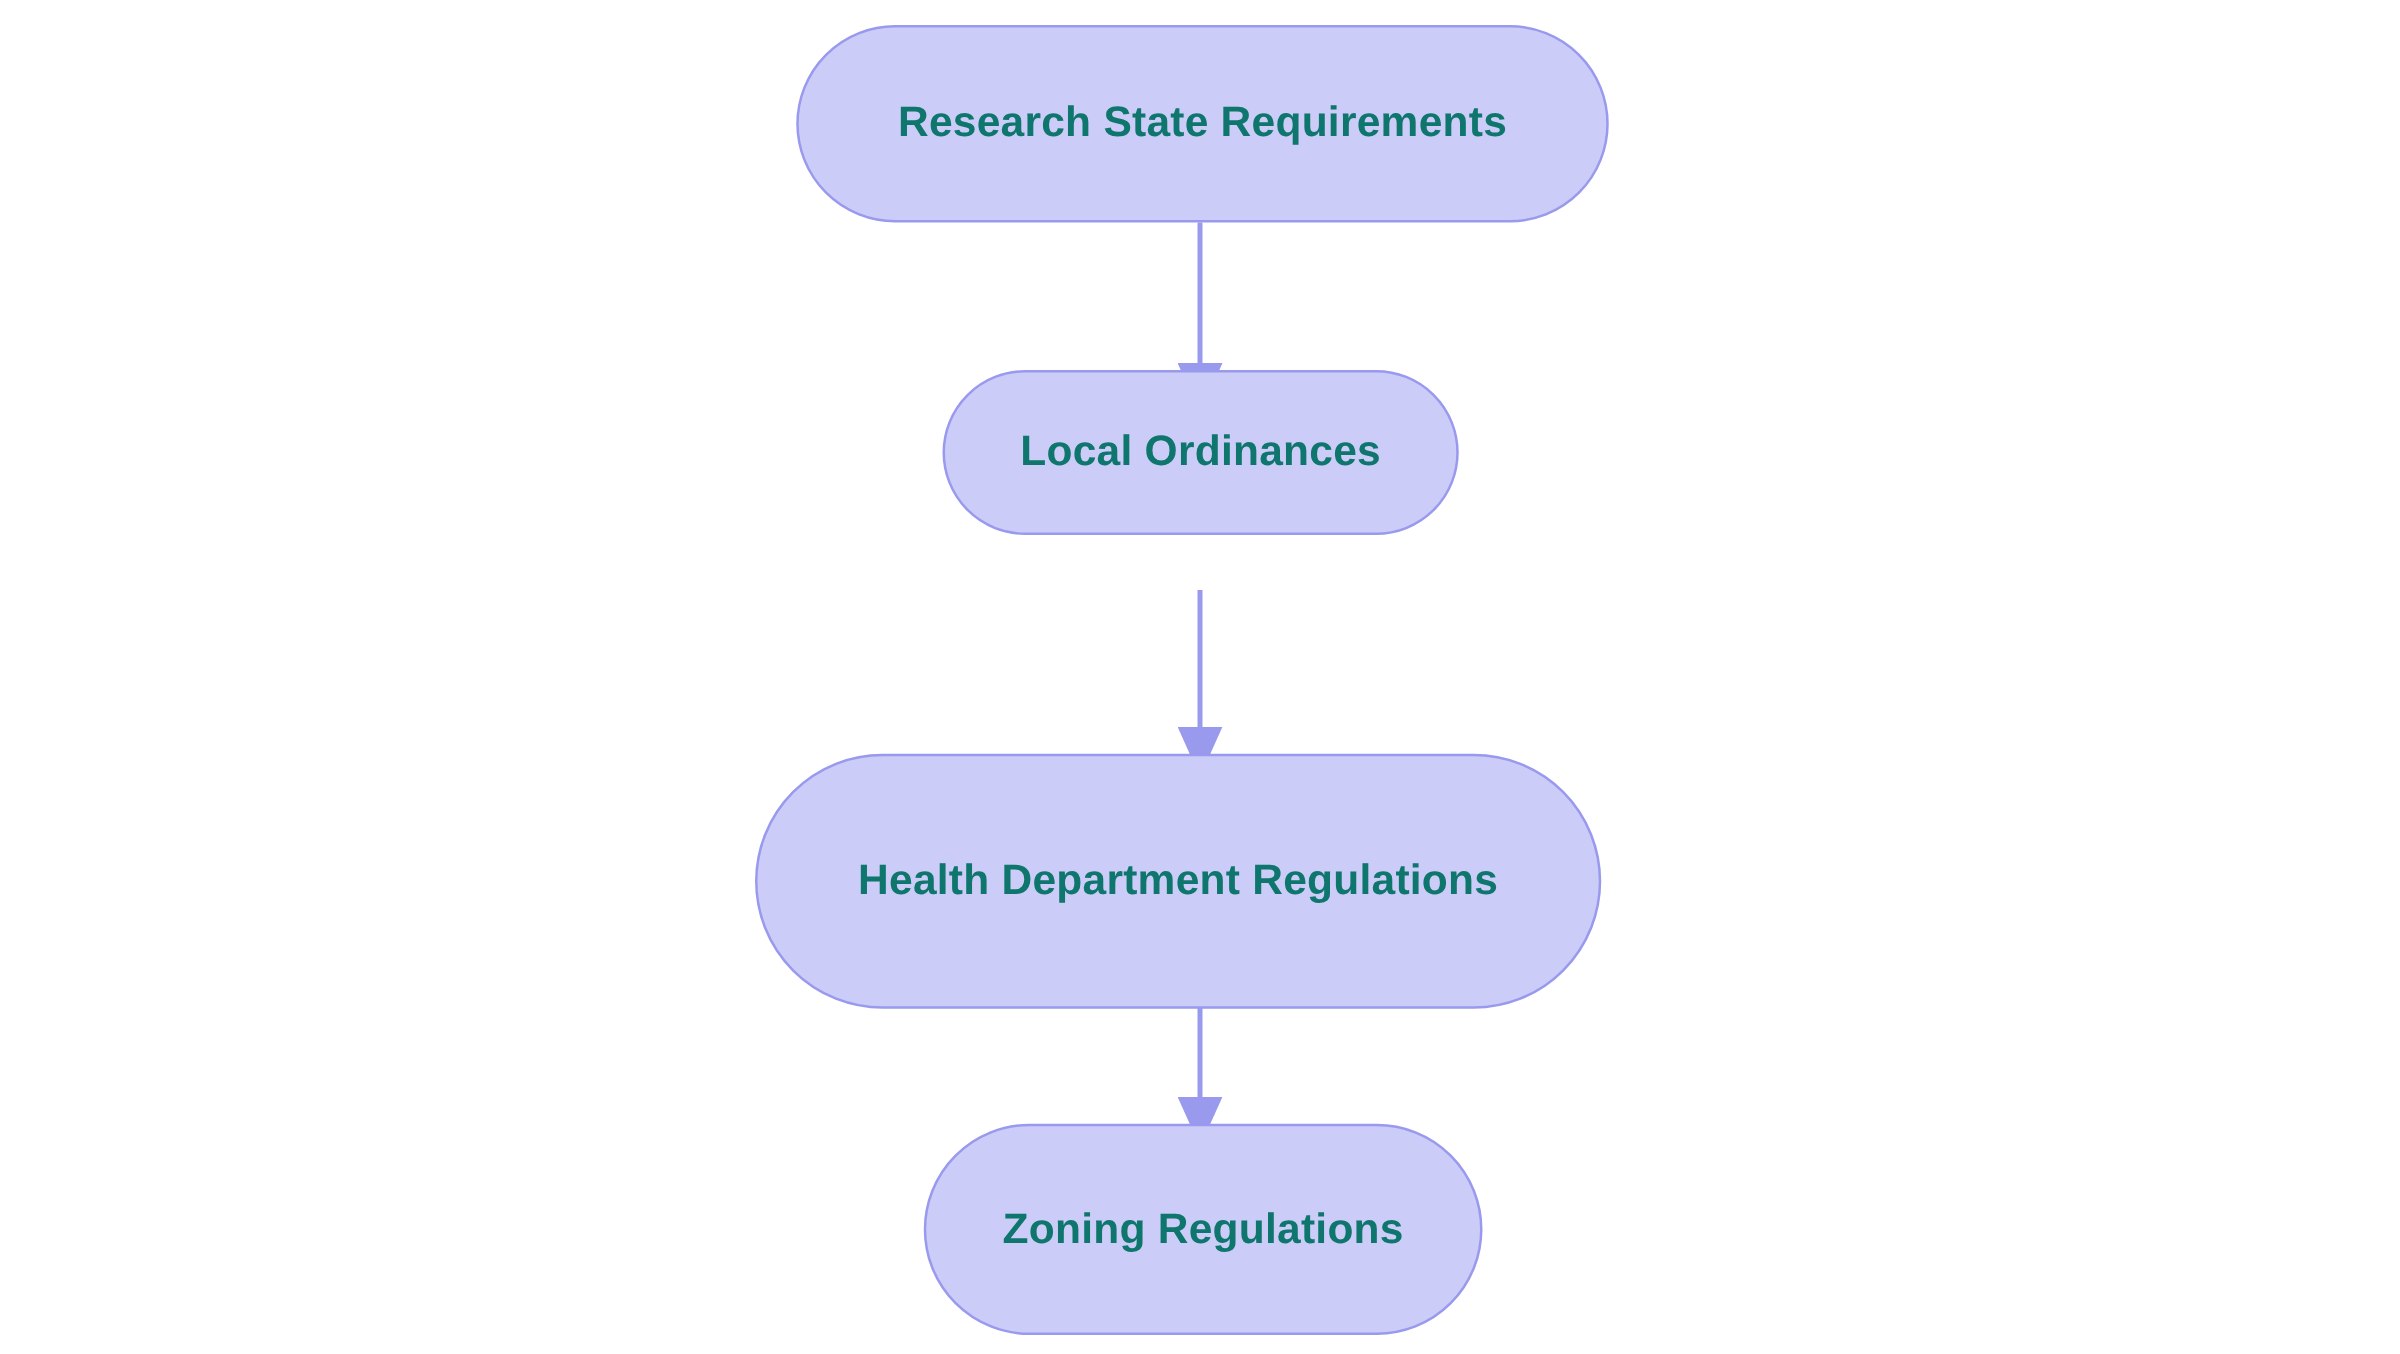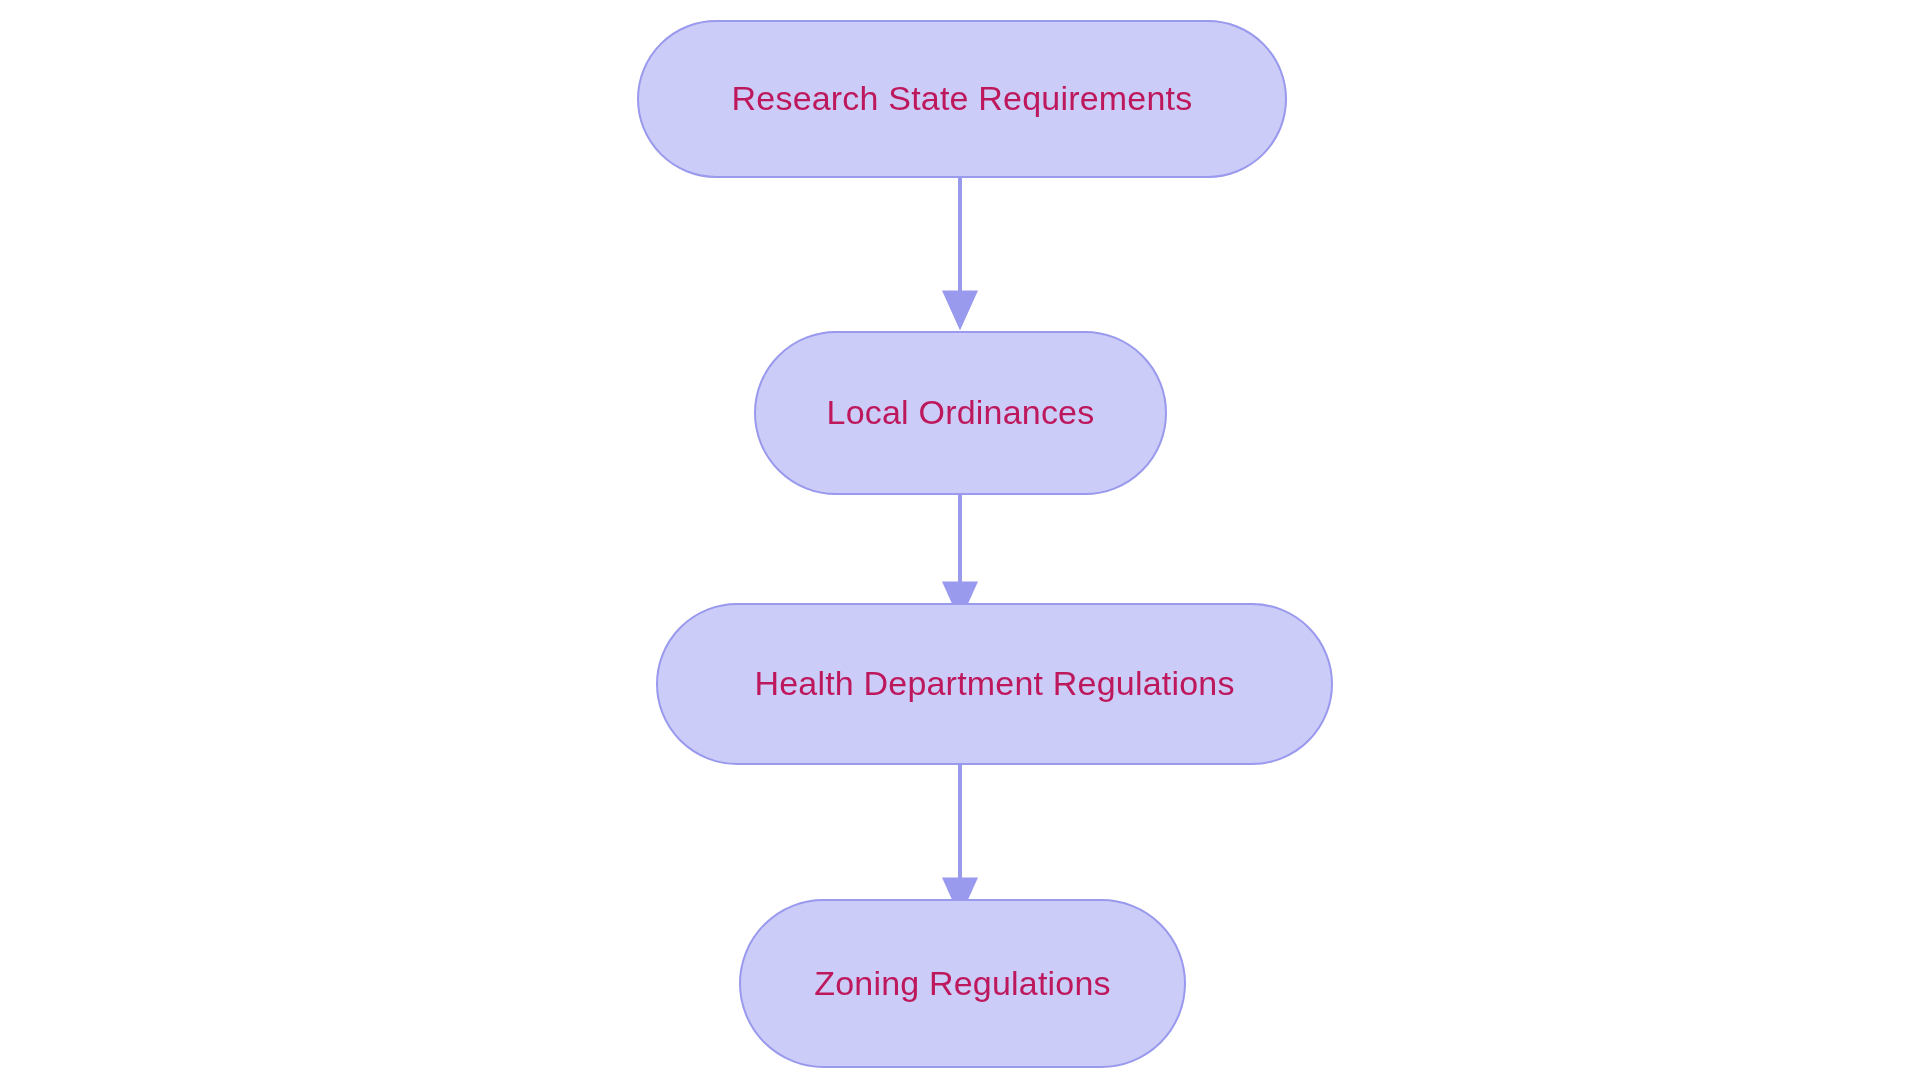--- a/index.html
+++ b/index.html
@@ -27,41 +27,41 @@
     box-sizing: border-box;
     background: #ccccf8;
     border: 2px solid #9999ee;
     border-radius: 999px;
     display: flex;
     align-items: center;
     justify-content: center;
     text-align: center;
   }
   .node-label {
-    color: #be185d;
+    color: #0f766e;
     font-family: "Liberation Sans", sans-serif;
     font-size: 34px;
-    font-weight: 400;
+    font-weight: 700;
     letter-spacing: 0.2px;
     line-height: 1.1;
     white-space: nowrap;
     text-align: right;
   }
   .edge-svg {
     position: absolute;
     left: 0;
     top: 0;
     width: 1920px;
     height: 1083px;
     pointer-events: none;
   }
   
   #node-1 { left: 637px;  top: 20px;  width: 650px; height: 158px; }
-  #node-2 { left: 754px;  top: 331px; width: 413px; height: 164px; }
-  #node-3 { left: 656px;  top: 603px; width: 677px; height: 162px; }
+  #node-2 { left: 754px;  top: 296px; width: 413px; height: 132px; }
+  #node-3 { left: 604px;  top: 603px; width: 677px; height: 204px; }
   #node-4 { left: 739px;  top: 899px; width: 447px; height: 169px; }
 </style>
 </head>
 <body>
 
 <div id="canvas">
   <div class="flow">
 
     <svg class="edge-svg" viewBox="0 0 1920 1083" xmlns="http://www.w3.org/2000/svg">
       <defs>

